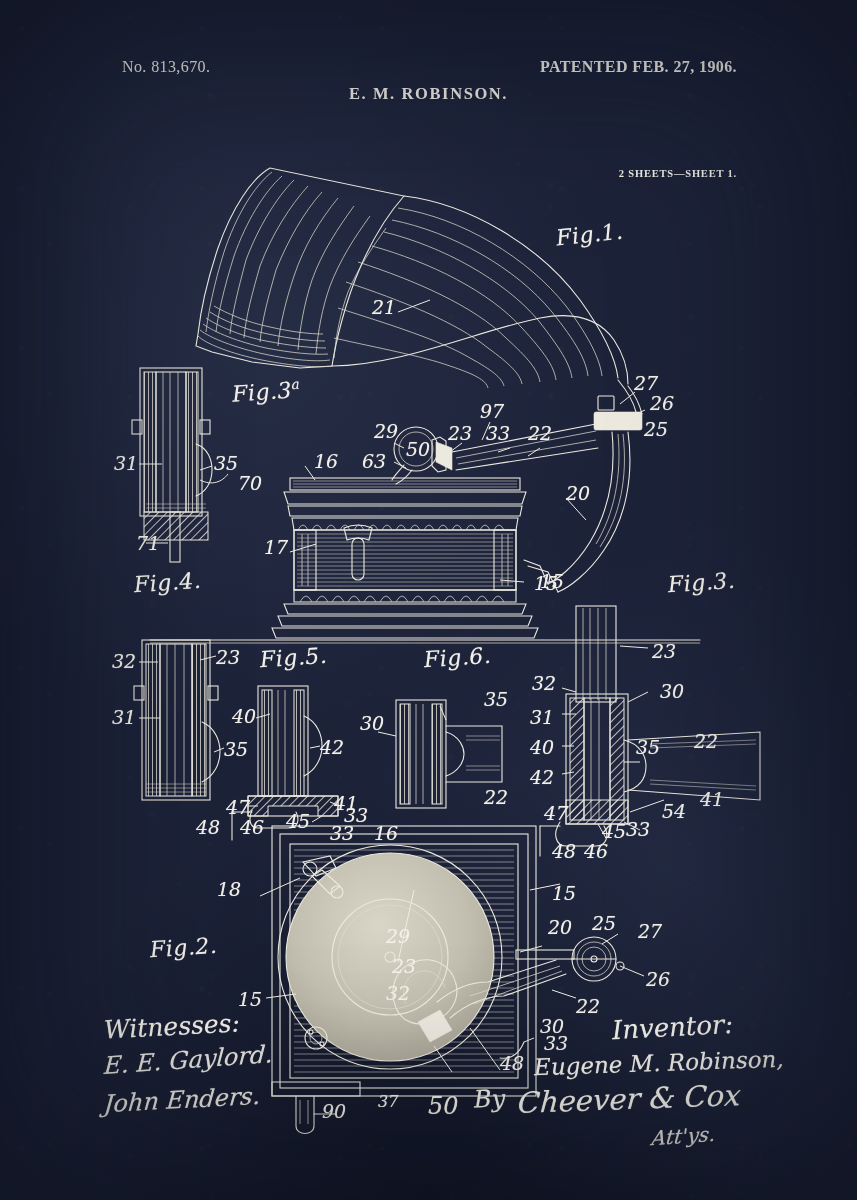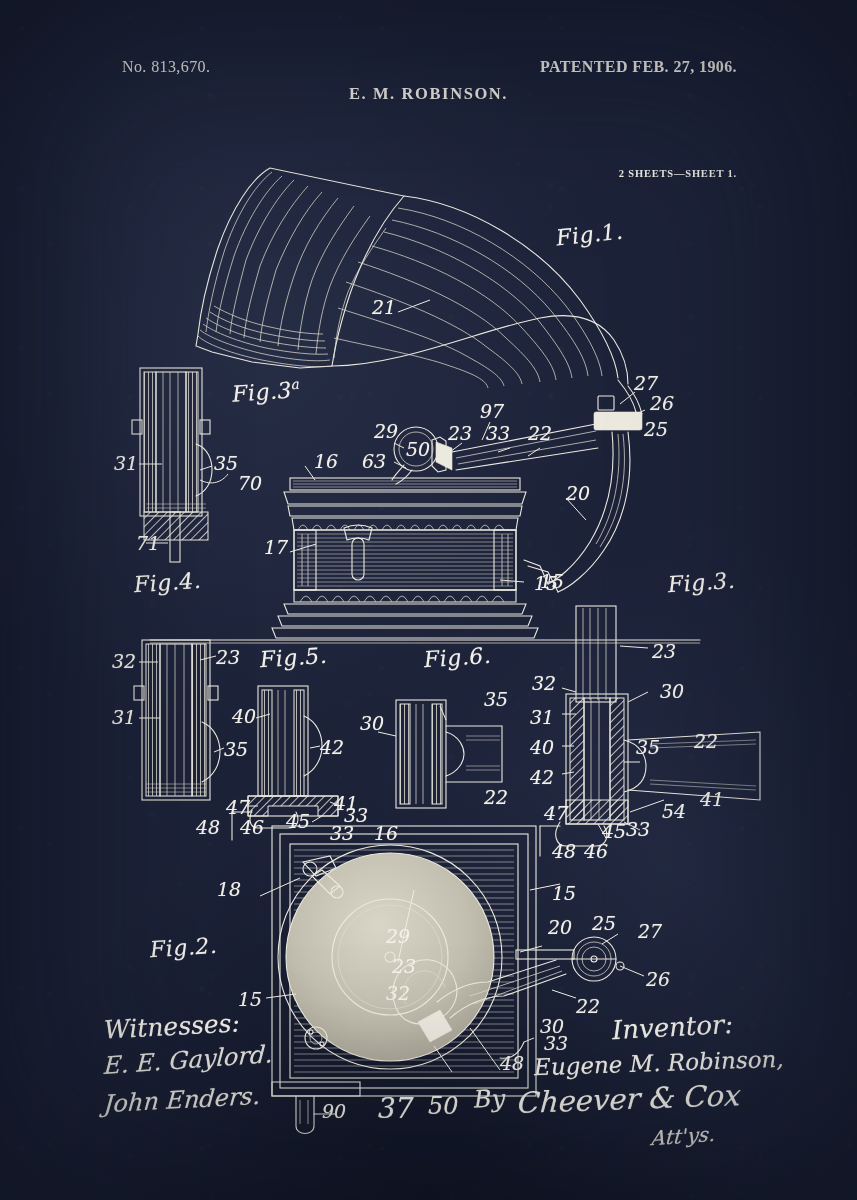--- a/index.html
+++ b/index.html
@@ -571,21 +571,21 @@
   <div class="script ref" style="left:548px;top:916px;">20</div>
   <div class="script ref" style="left:592px;top:912px;">25</div>
   <div class="script ref" style="left:638px;top:920px;">27</div>
   <div class="script ref" style="left:646px;top:968px;">26</div>
   <div class="script ref" style="left:576px;top:995px;">22</div>
   <div class="script ref" style="left:540px;top:1015px;">30</div>
   <div class="script ref" style="left:544px;top:1032px;">33</div>
   <div class="script ref" style="left:500px;top:1052px;">48</div>
   <div class="script ref" style="left:238px;top:988px;">15</div>
   <div class="script ref" style="left:322px;top:1100px;">90</div>
-  <div class="script ref" style="left:378px;top:1092px;font-size:28px;">37</div>
+  <div class="script ref" style="left:378px;top:1092px;font-size:16px;">37</div>
   <div class="script ref" style="left:428px;top:1092px;font-size:24px;">50</div>
 
   <div class="script sig" style="left:104px;top:1012px;font-size:25px;transform:rotate(-3deg);">Witnesses:</div>
   <div class="script sig" style="left:104px;top:1046px;font-size:24px;transform:rotate(-4deg) skewX(-8deg);opacity:.95;">E. E. Gaylord.</div>
   <div class="script sig" style="left:104px;top:1086px;font-size:24px;transform:rotate(-3deg) skewX(-8deg);opacity:.95;">John Enders.</div>
 
   <div class="script sig" style="left:612px;top:1012px;font-size:26px;transform:rotate(-3deg);">Inventor:</div>
   <div class="script sig" style="left:534px;top:1050px;font-size:23px;transform:rotate(-2deg);">Eugene M. Robinson,</div>
   <div class="script sig" style="left:474px;top:1085px;font-size:24px;transform:rotate(-2deg);">By</div>
   <div class="script sig" style="left:518px;top:1082px;font-size:29px;transform:rotate(-2deg) skewX(-6deg);">Cheever &amp; Cox</div>

